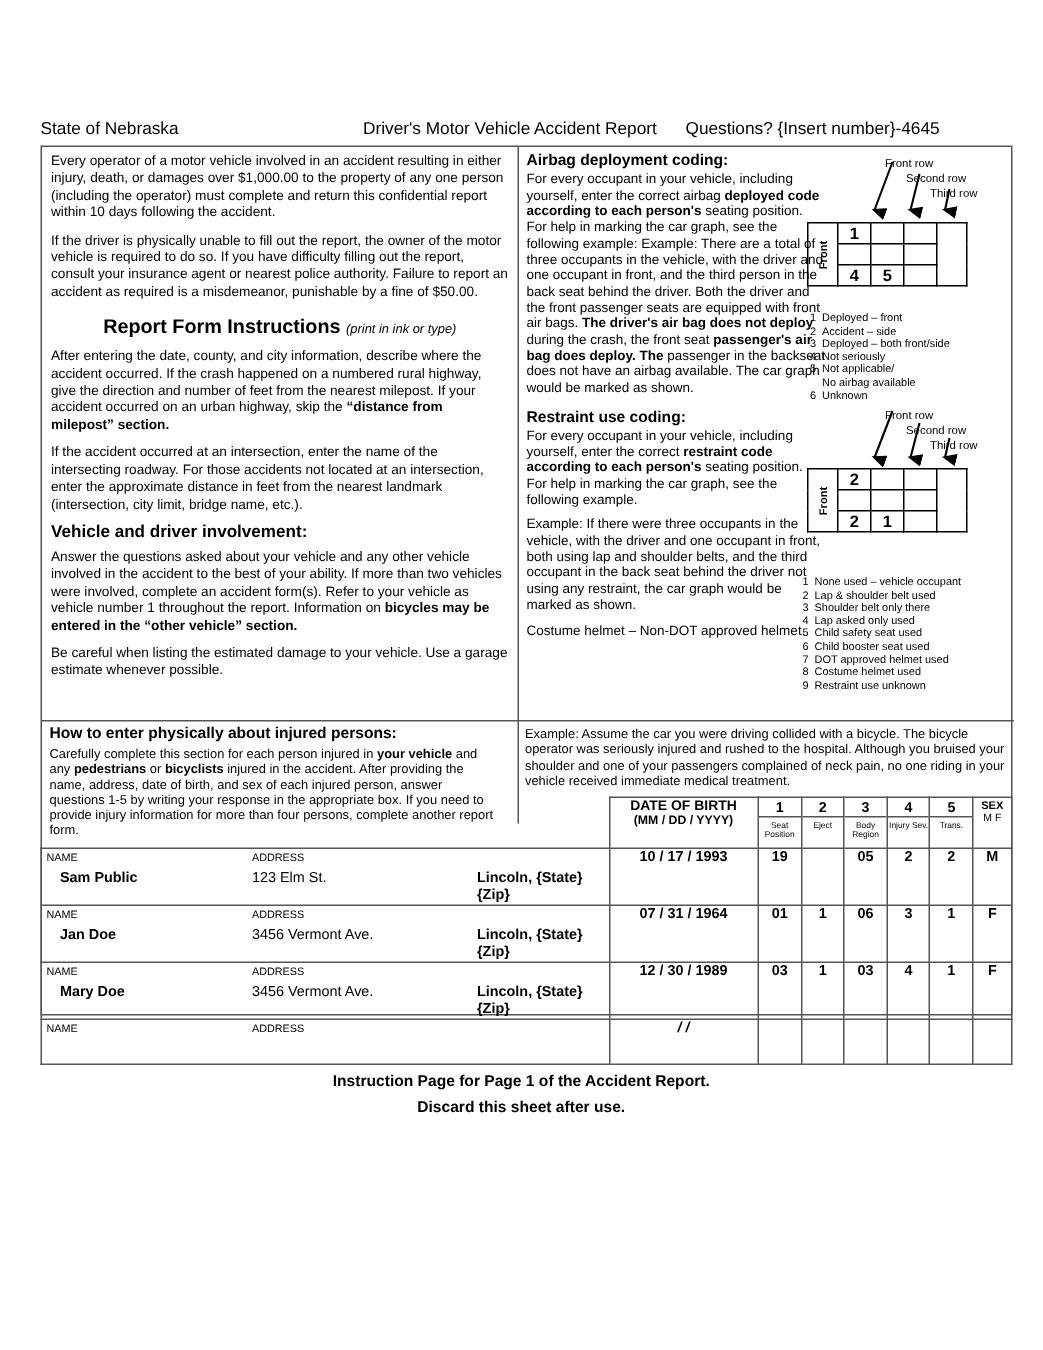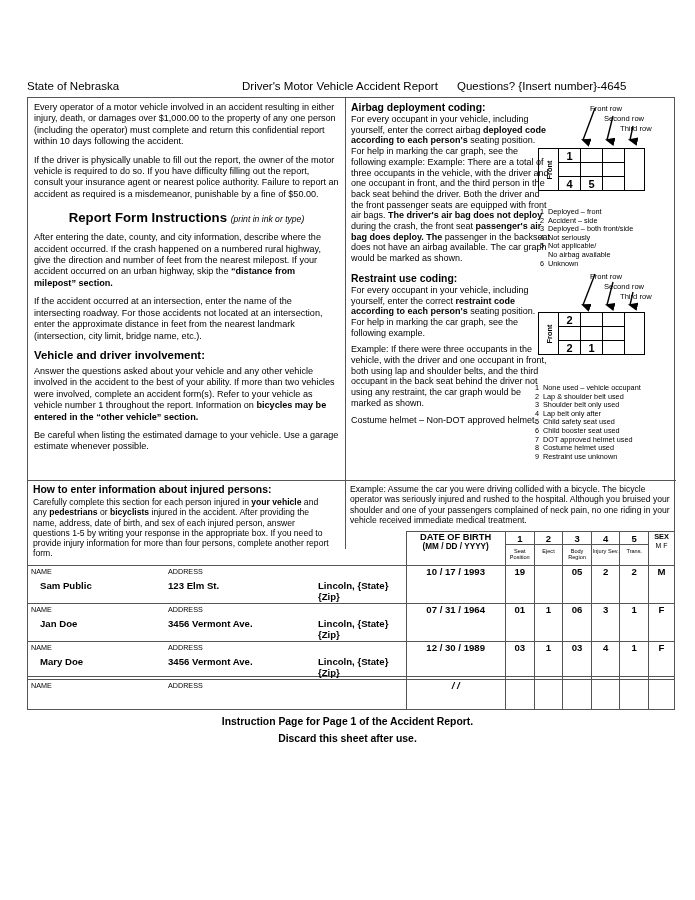--- a/index.html
+++ b/index.html
@@ -180,21 +180,21 @@
   .lbl-addr {
     position: absolute; left: 140px; top: 1px;
     font-size: 7.2px;
   }
   .val-name {
     position: absolute; left: 12px; top: 14px;
     font-size: 9.6px; font-weight: bold;
   }
   .val-addr {
     position: absolute; left: 140px; top: 14px;
-    font-size: 9.6px; font-weight: bold;
+    font-size: 9.6px; font-weight: normal;
   }
   .val-city {
     position: absolute; left: 290px; top: 14px;
     font-size: 9.6px; font-weight: bold;
   }
   .dobcell {
     text-align: center; vertical-align: bottom;
     font-size: 9.6px; font-weight: bold;
     padding-bottom: 5px;
   }
@@ -338,31 +338,31 @@
         <td>1</td>
         <td></td>
       </tr>
     </tbody>
       </table>
   </div>
 
   <div class="legend legend-restraint">
     <div><span class="num">1</span><span>None used – vehicle occupant</span></div>
     <div><span class="num">2</span><span>Lap &amp; shoulder belt used</span></div>
-    <div><span class="num">3</span><span>Shoulder belt only used</span></div>
-    <div><span class="num">4</span><span>Lap belt only after</span></div>
+    <div><span class="num">3</span><span>Shoulder belt only there</span></div>
+    <div><span class="num">4</span><span>Lap asked only used</span></div>
     <div><span class="num">5</span><span>Child safety seat used</span></div>
     <div><span class="num">6</span><span>Child booster seat used</span></div>
     <div><span class="num">7</span><span>DOT approved helmet used</span></div>
     <div><span class="num">8</span><span>Costume helmet used</span></div>
     <div><span class="num">9</span><span>Restraint use unknown</span></div>
   </div>
 
   <div class="sec-lower-left">
-    <h2 class="injured">How to enter information about injured persons:</h2>
+    <h2 class="injured">How to enter physically about injured persons:</h2>
     <p class="lowbody"><span>Carefully complete this section for each person injured in </span><span class="b">your vehicle</span><span> and any </span><span class="b">pedestrians</span><span> or </span><span class="b">bicyclists</span><span> injured in the accident.  After providing the name, address, date of birth, and sex of each injured person, answer questions 1-5 by writing your response in the appropriate box.  If you need to provide injury information for more than four persons, complete another report form.</span></p>
   </div>
 
   <div class="sec-lower-right">
     <p class="lowbody">Example:  Assume the car you were driving collided with a bicycle.  The bicycle operator was seriously injured and rushed to the hospital.  Although you bruised your shoulder and one of your passengers complained of neck pain, no one riding in your vehicle received immediate medical treatment.</p>
   </div>
 
   <table class="ptable">
     <tbody>
         <tr>

